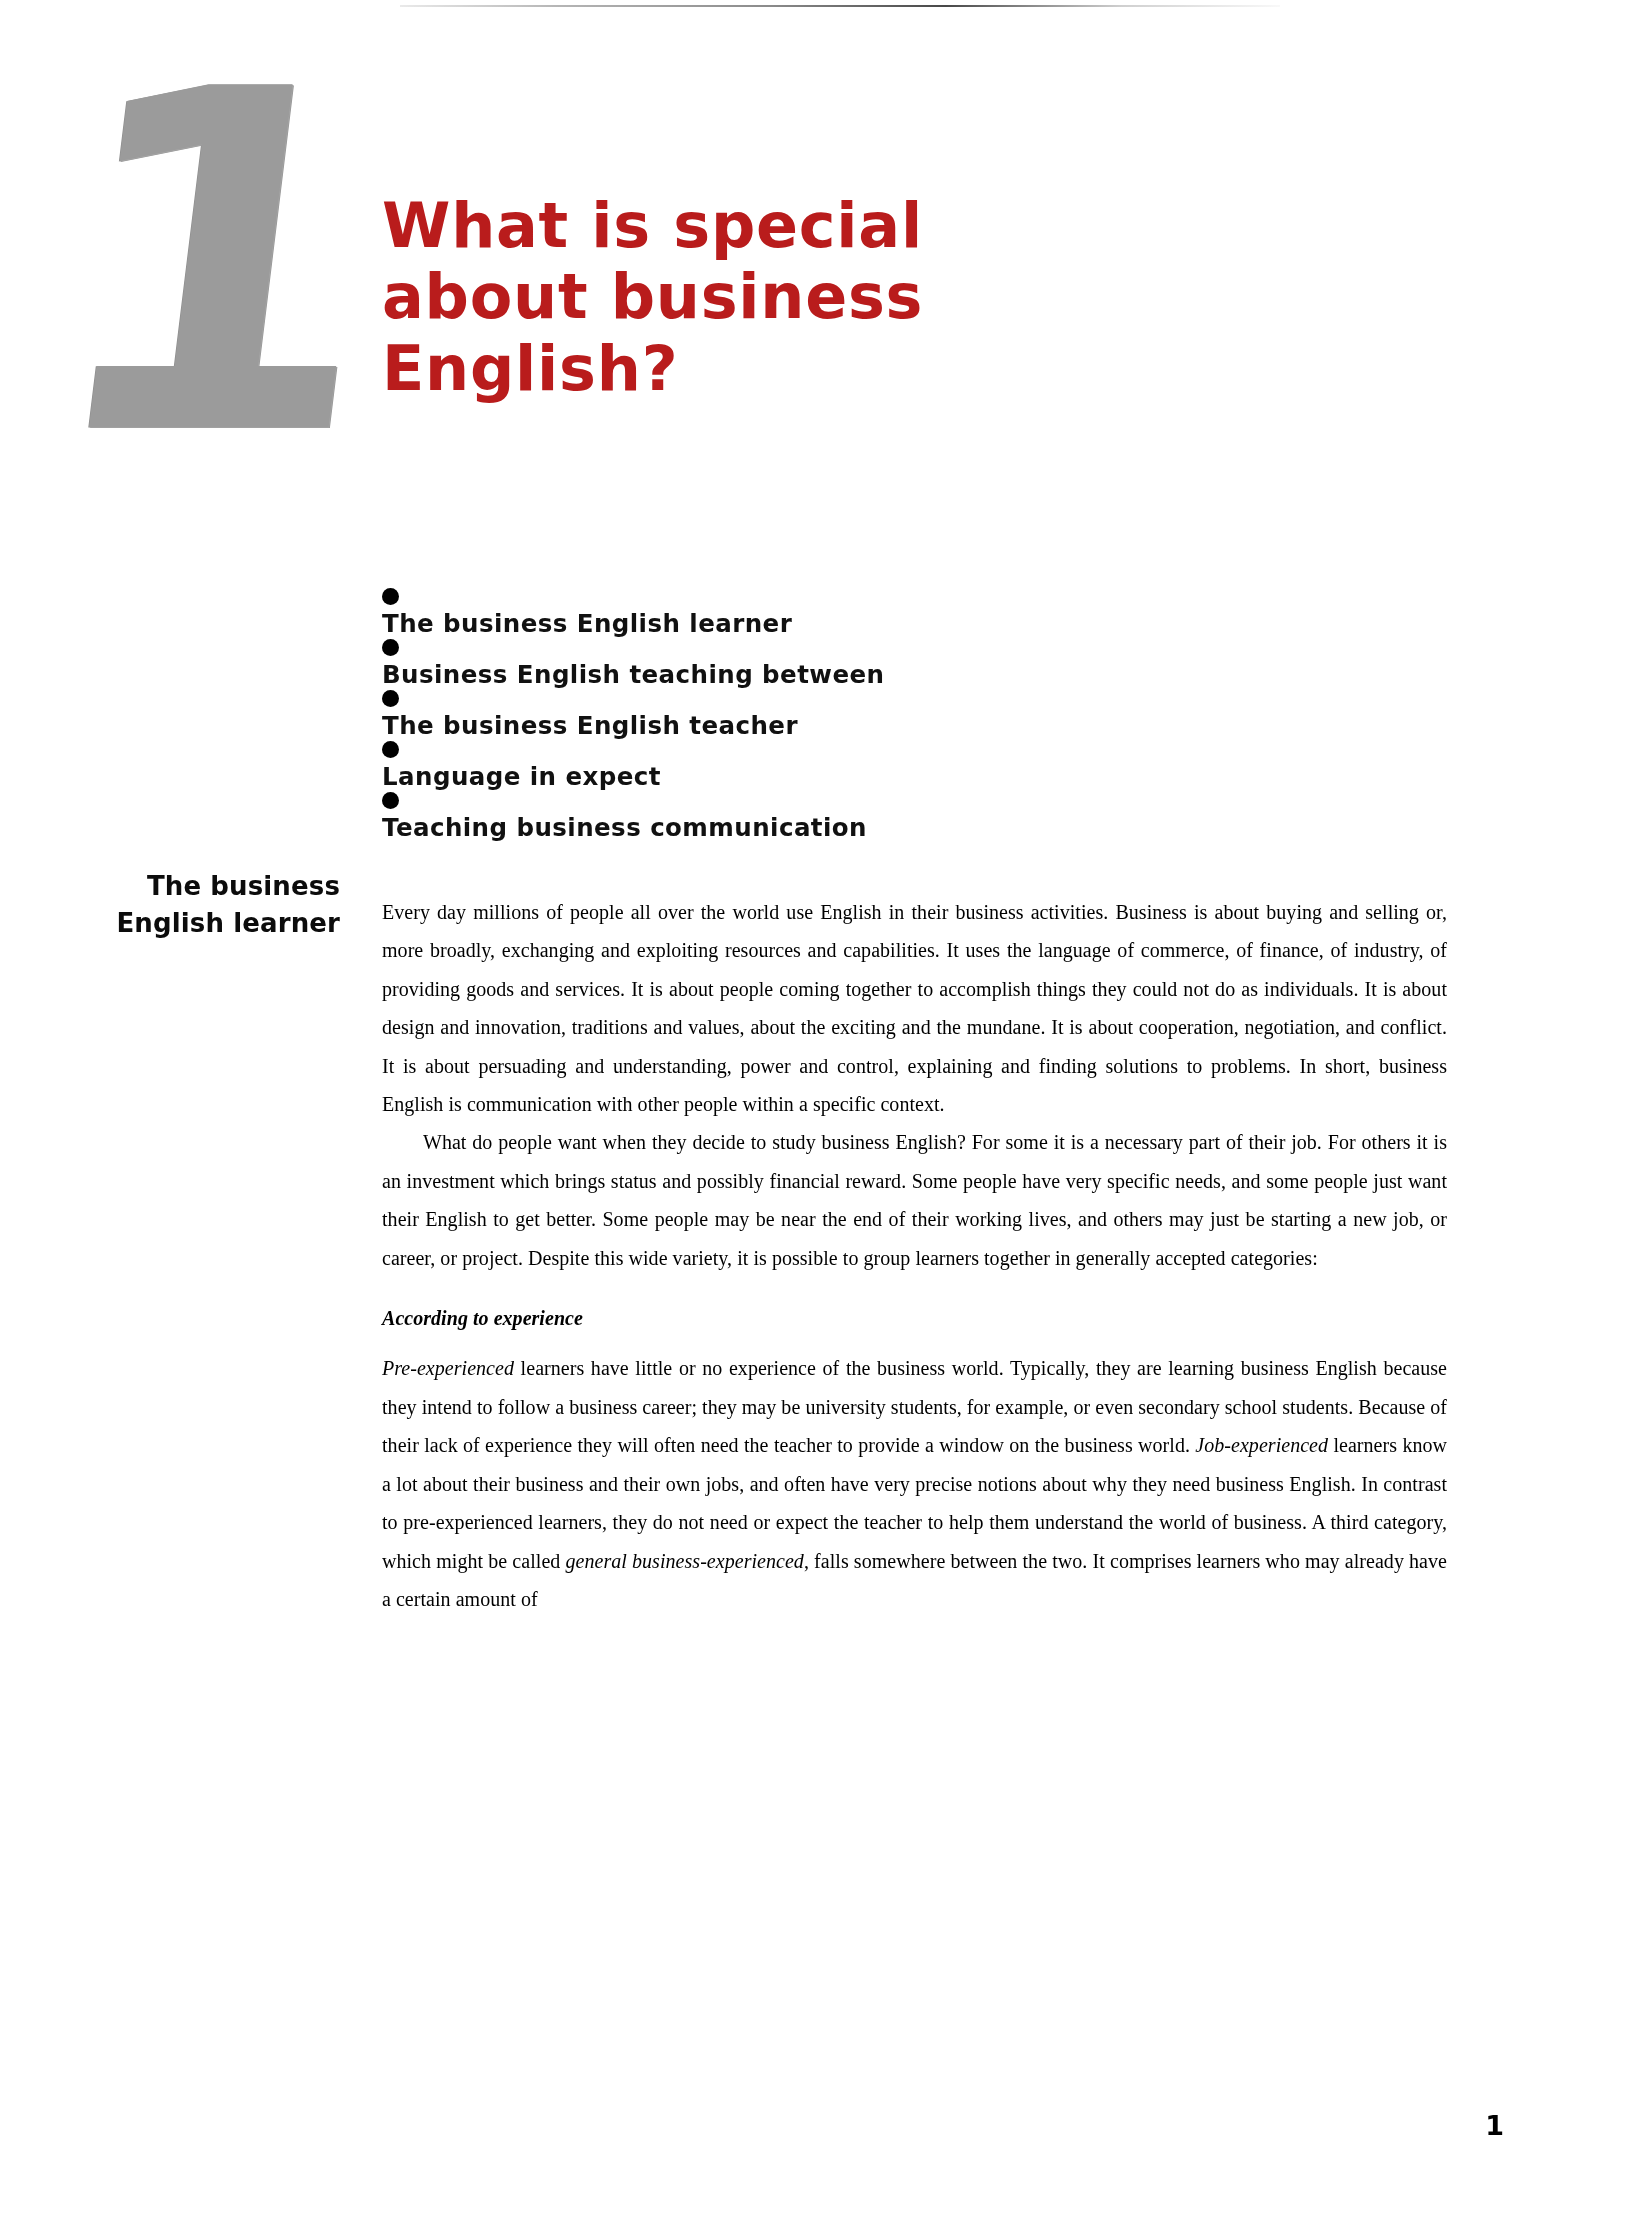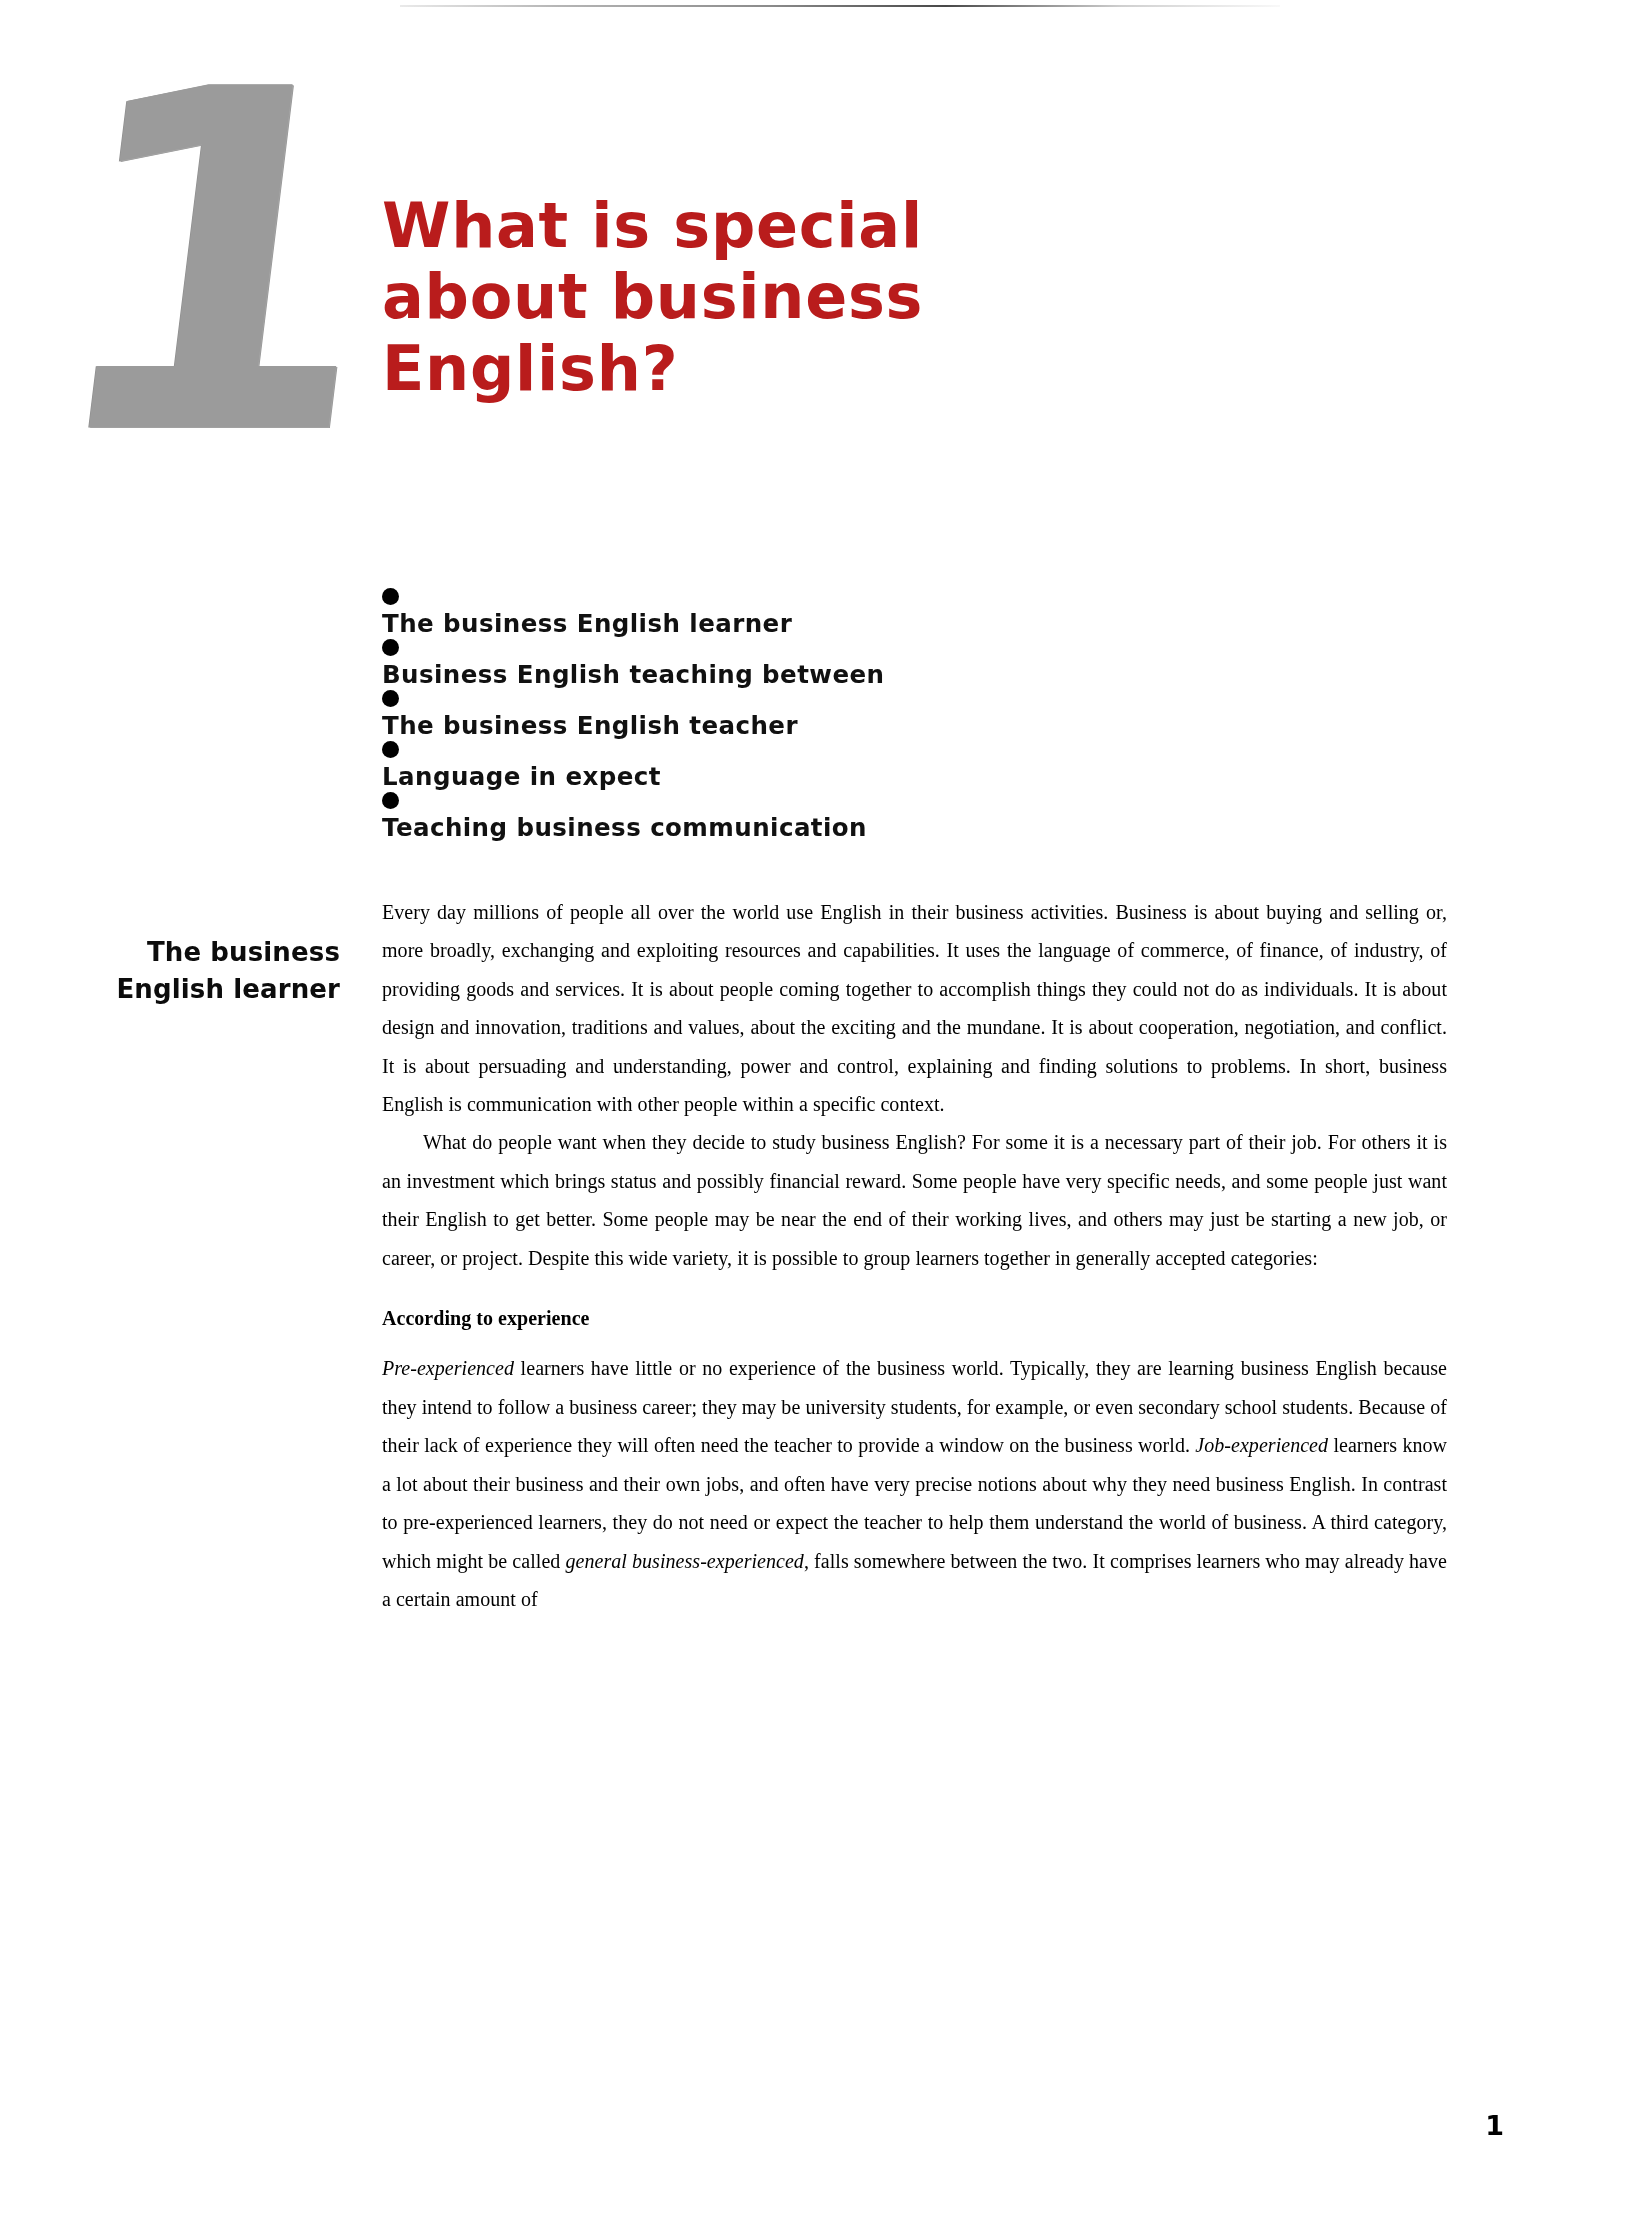--- a/index.html
+++ b/index.html
@@ -97,21 +97,21 @@
     font-size: 24.5px;
     letter-spacing: 0.018em;
     color: #111111;
     white-space: nowrap;
   }
 
   
   .side-heading {
     position: absolute;
     left: 60px;
-    top: 934px;
+    top: 868px;
     width: 280px;
     text-align: right;
     font-family: "DejaVu Sans", sans-serif;
     font-weight: bold;
     font-size: 26px;
     line-height: 1.42;
     letter-spacing: 0.005em;
     color: #0c0c0c;
   }
   .side-heading span { display: block; }
@@ -137,20 +137,21 @@
   .body-col p em { font-style: italic; }
 
   .sub-heading {
     margin: 0;
     padding: 22px 0 12px 0;
     font-family: "DejaVu Sans", sans-serif;
     font-weight: bold;
     font-size: 25.5px;
     letter-spacing: 0.008em;
     color: #0c0c0c;
+    font-style: italic;
   }
 
   
   .folio {
     position: absolute;
     right: 128px;
     top: 2110px;
     font-family: "DejaVu Sans", sans-serif;
     font-weight: bold;
     font-size: 27px;

